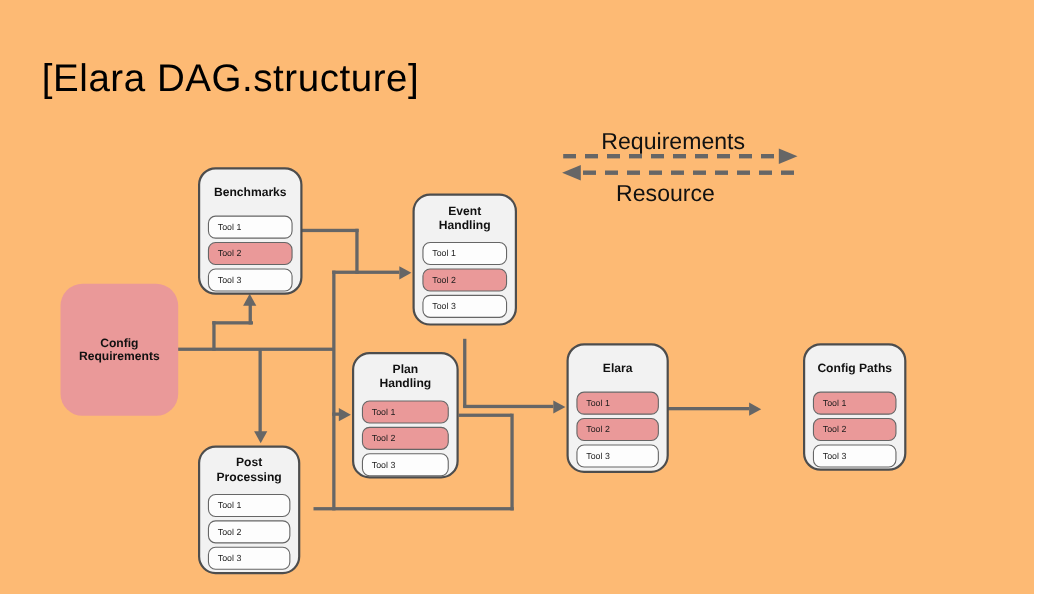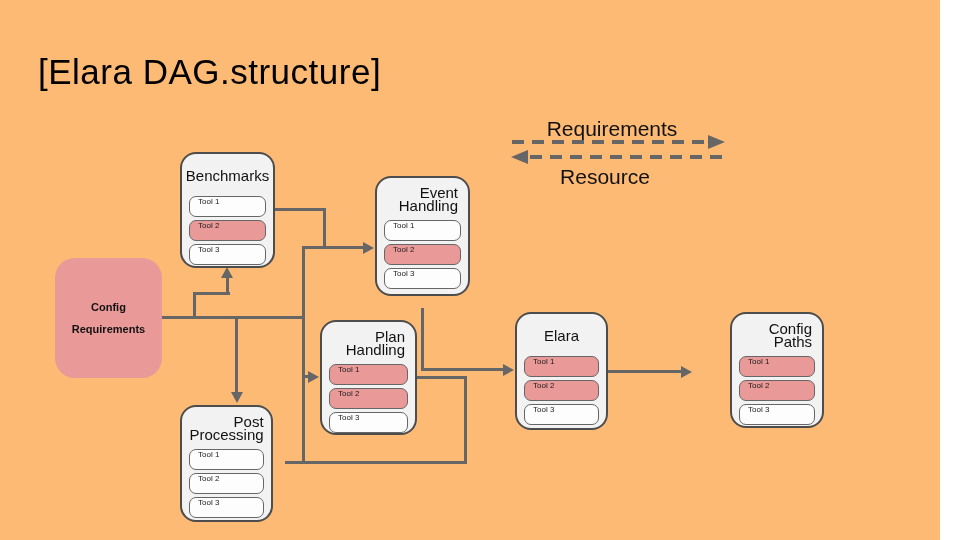--- a/index.html
+++ b/index.html
@@ -36,44 +36,44 @@
   .arr-right { border-top:6px solid transparent; border-bottom:6px solid transparent; border-left:11px solid #666; }
 
   
   .node {
     position:absolute; background:#f2f2f2;
     border:2px solid #4d4d4d; border-radius:16px;
     box-sizing:border-box;
   }
   .node-header {
     height:42px; display:flex; align-items:center; justify-content:center;
-    font-size:15px; font-weight:normal; color:#111; text-align:right;
+    font-size:11px; font-weight:bold; color:#111; text-align:center;
     padding:0 10px; line-height:13px;
   }
   .pill {
     height:21px; margin:0 7px 3px 7px; box-sizing:border-box;
     background:#fdfdfd; border:1.5px solid #666; border-radius:7px;
-    display:flex; padding-left:8px;
+    display:flex; align-items:center; padding-left:8px;
     font-size:8px; color:#1a1a1a;
   }
   .pill[data-state="highlighted"] { background:#ea9999; }
 
   .node-benchmarks      { left:180px; top:152px; width:95px;  height:116px; }
   .node-event-handling  { left:375px; top:176px; width:95px;  height:120px; }
   .node-plan-handling   { left:320px; top:320px; width:97px;  height:115px; }
   .node-post-processing { left:180px; top:405px; width:93px;  height:117px; }
   .node-inputs          { left:515px; top:312px; width:93px;  height:118px; }
   .node-config-paths    { left:694px; top:312px; width:94px;  height:116px;margin-left:36px; }
 
   .node-source {
     left:55px; top:258px; width:95px; height:120px;
     background:#ea9999; border-radius:20px;
     display:flex; align-items:center; 
     font-size:11px; font-weight:bold; color:#111; text-align:center;
-    line-height:22px; padding:0 6px;
+    line-height:12px; padding:0 6px;
   }
 </style>
 </head>
 <body>
 
 <div id="canvas">
 
   <div class="page-title">[Elara DAG.structure]</div>
 
   <div class="legend-label legend-req-label">Requirements</div>

